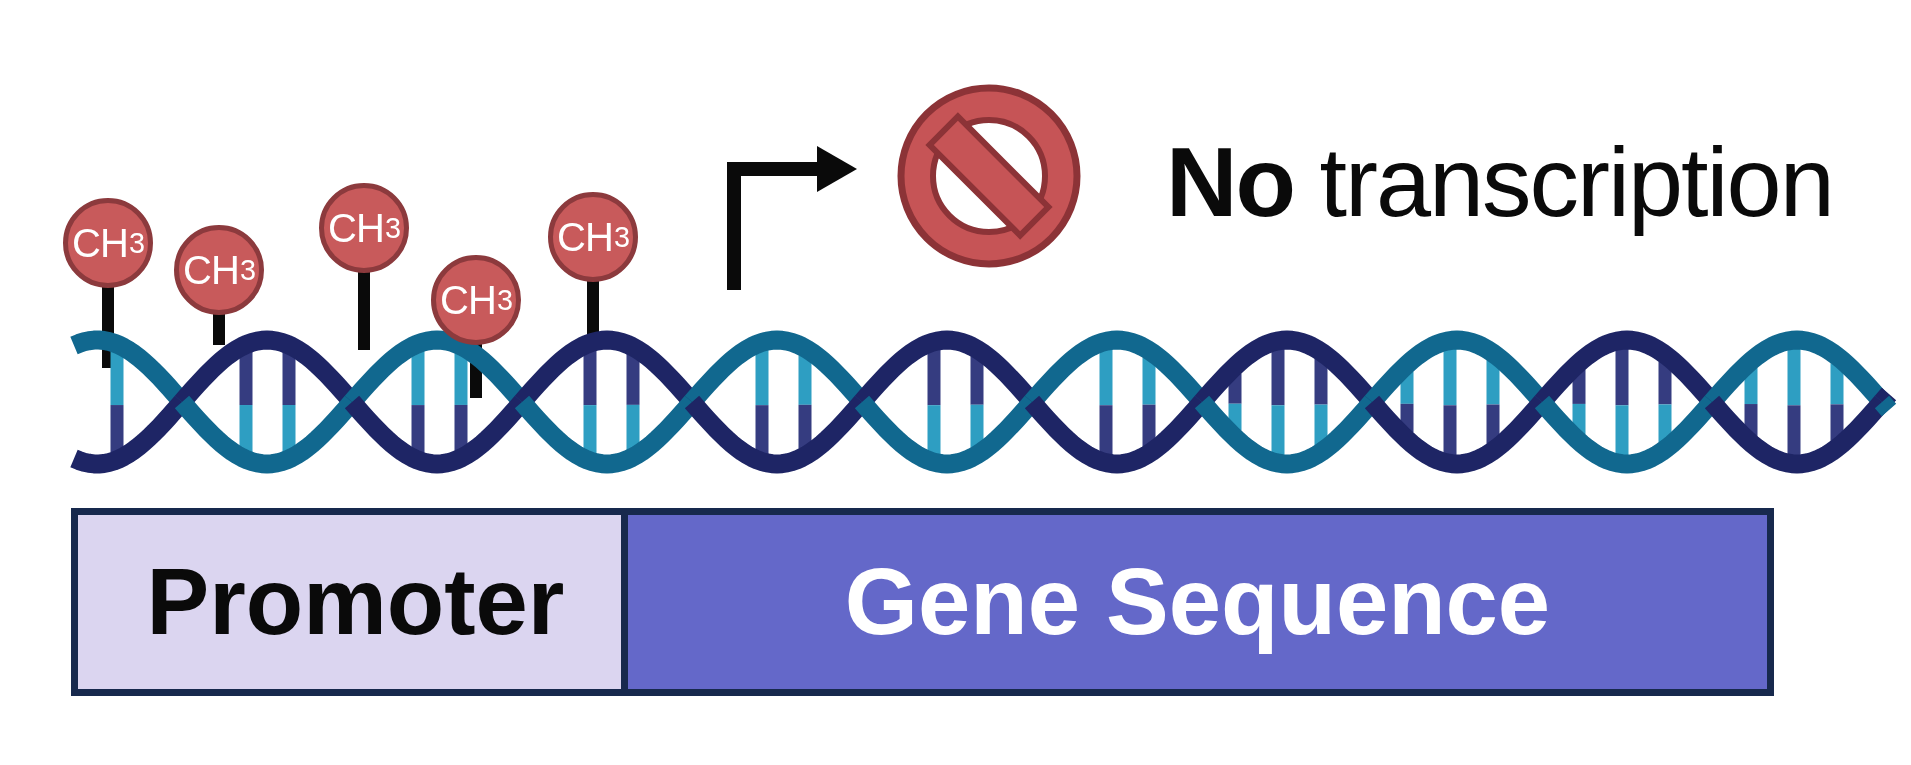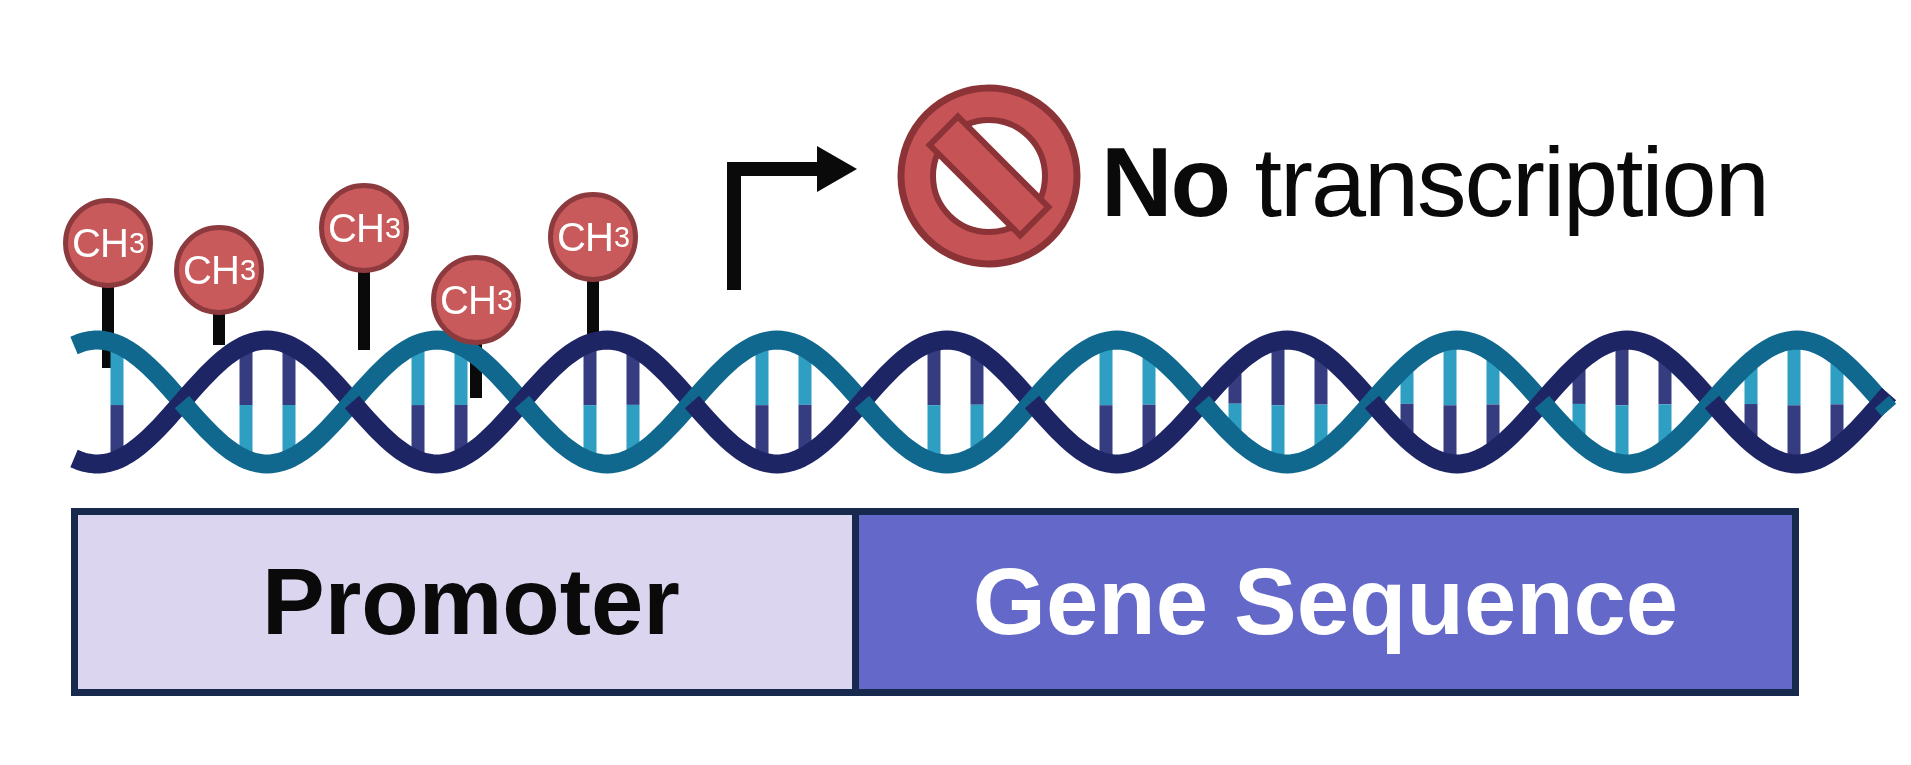--- a/index.html
+++ b/index.html
@@ -6,29 +6,29 @@
   .scene{position:relative;width:1911px;height:765px;background:var(--background,#fff);overflow:hidden;
          font-family:"Liberation Sans",sans-serif;margin-left:29px;}
   .scene svg{position:absolute;left:0;top:0;}
   
   .methyl{position:absolute;width:90px;height:90px;border-radius:50%;
           background:var(--methyl-fill);border:5px solid var(--methyl-border);
           box-sizing:border-box;display:flex;align-items:center;justify-content:center;
           color:var(--methyl-text);font-size:40px;font-weight:400;letter-spacing:-1px;}
   .methyl sub{font-size:.72em;vertical-align:-0.32em;line-height:0;margin-left:1px;}
   
-  .no-transcription{position:absolute;left:1072px;top:132px;font-size:99px;line-height:1;
+  .no-transcription{position:absolute;left:1137px;top:132px;font-size:99px;line-height:1;
                     letter-spacing:-2px;color:var(--text-black);white-space:nowrap;}
   .no-transcription .emph{font-weight:700;}
   
   .regions{position:absolute;left:42px;top:508px;display:flex;}
   .region{height:188px;border:7px solid var(--region-border);box-sizing:border-box;
           display:flex;align-items:center;justify-content:center;font-weight:700;font-size:94px;}
-  .region.promoter{width:788px;background:var(--promoter-fill);color:var(--promoter-text);padding-left:12px;}
-  .region.gene{width:947px;margin-left:-7px;background:var(--gene-fill);color:var(--gene-text);}
+  .region.promoter{width:557px;background:var(--promoter-fill);color:var(--promoter-text);padding-left:12px;}
+  .region.gene{width:1153px;margin-left:-7px;background:var(--gene-fill);color:var(--gene-text);}
 </style>
 </head>
 <body>
 
 <div class="scene">
 
   <svg width="1911" height="765" viewBox="0 0 1911 765">
 
     <g style="fill:var(--arrow-black)">
       <rect x="73" y="243" width="12" height="125"></rect>

